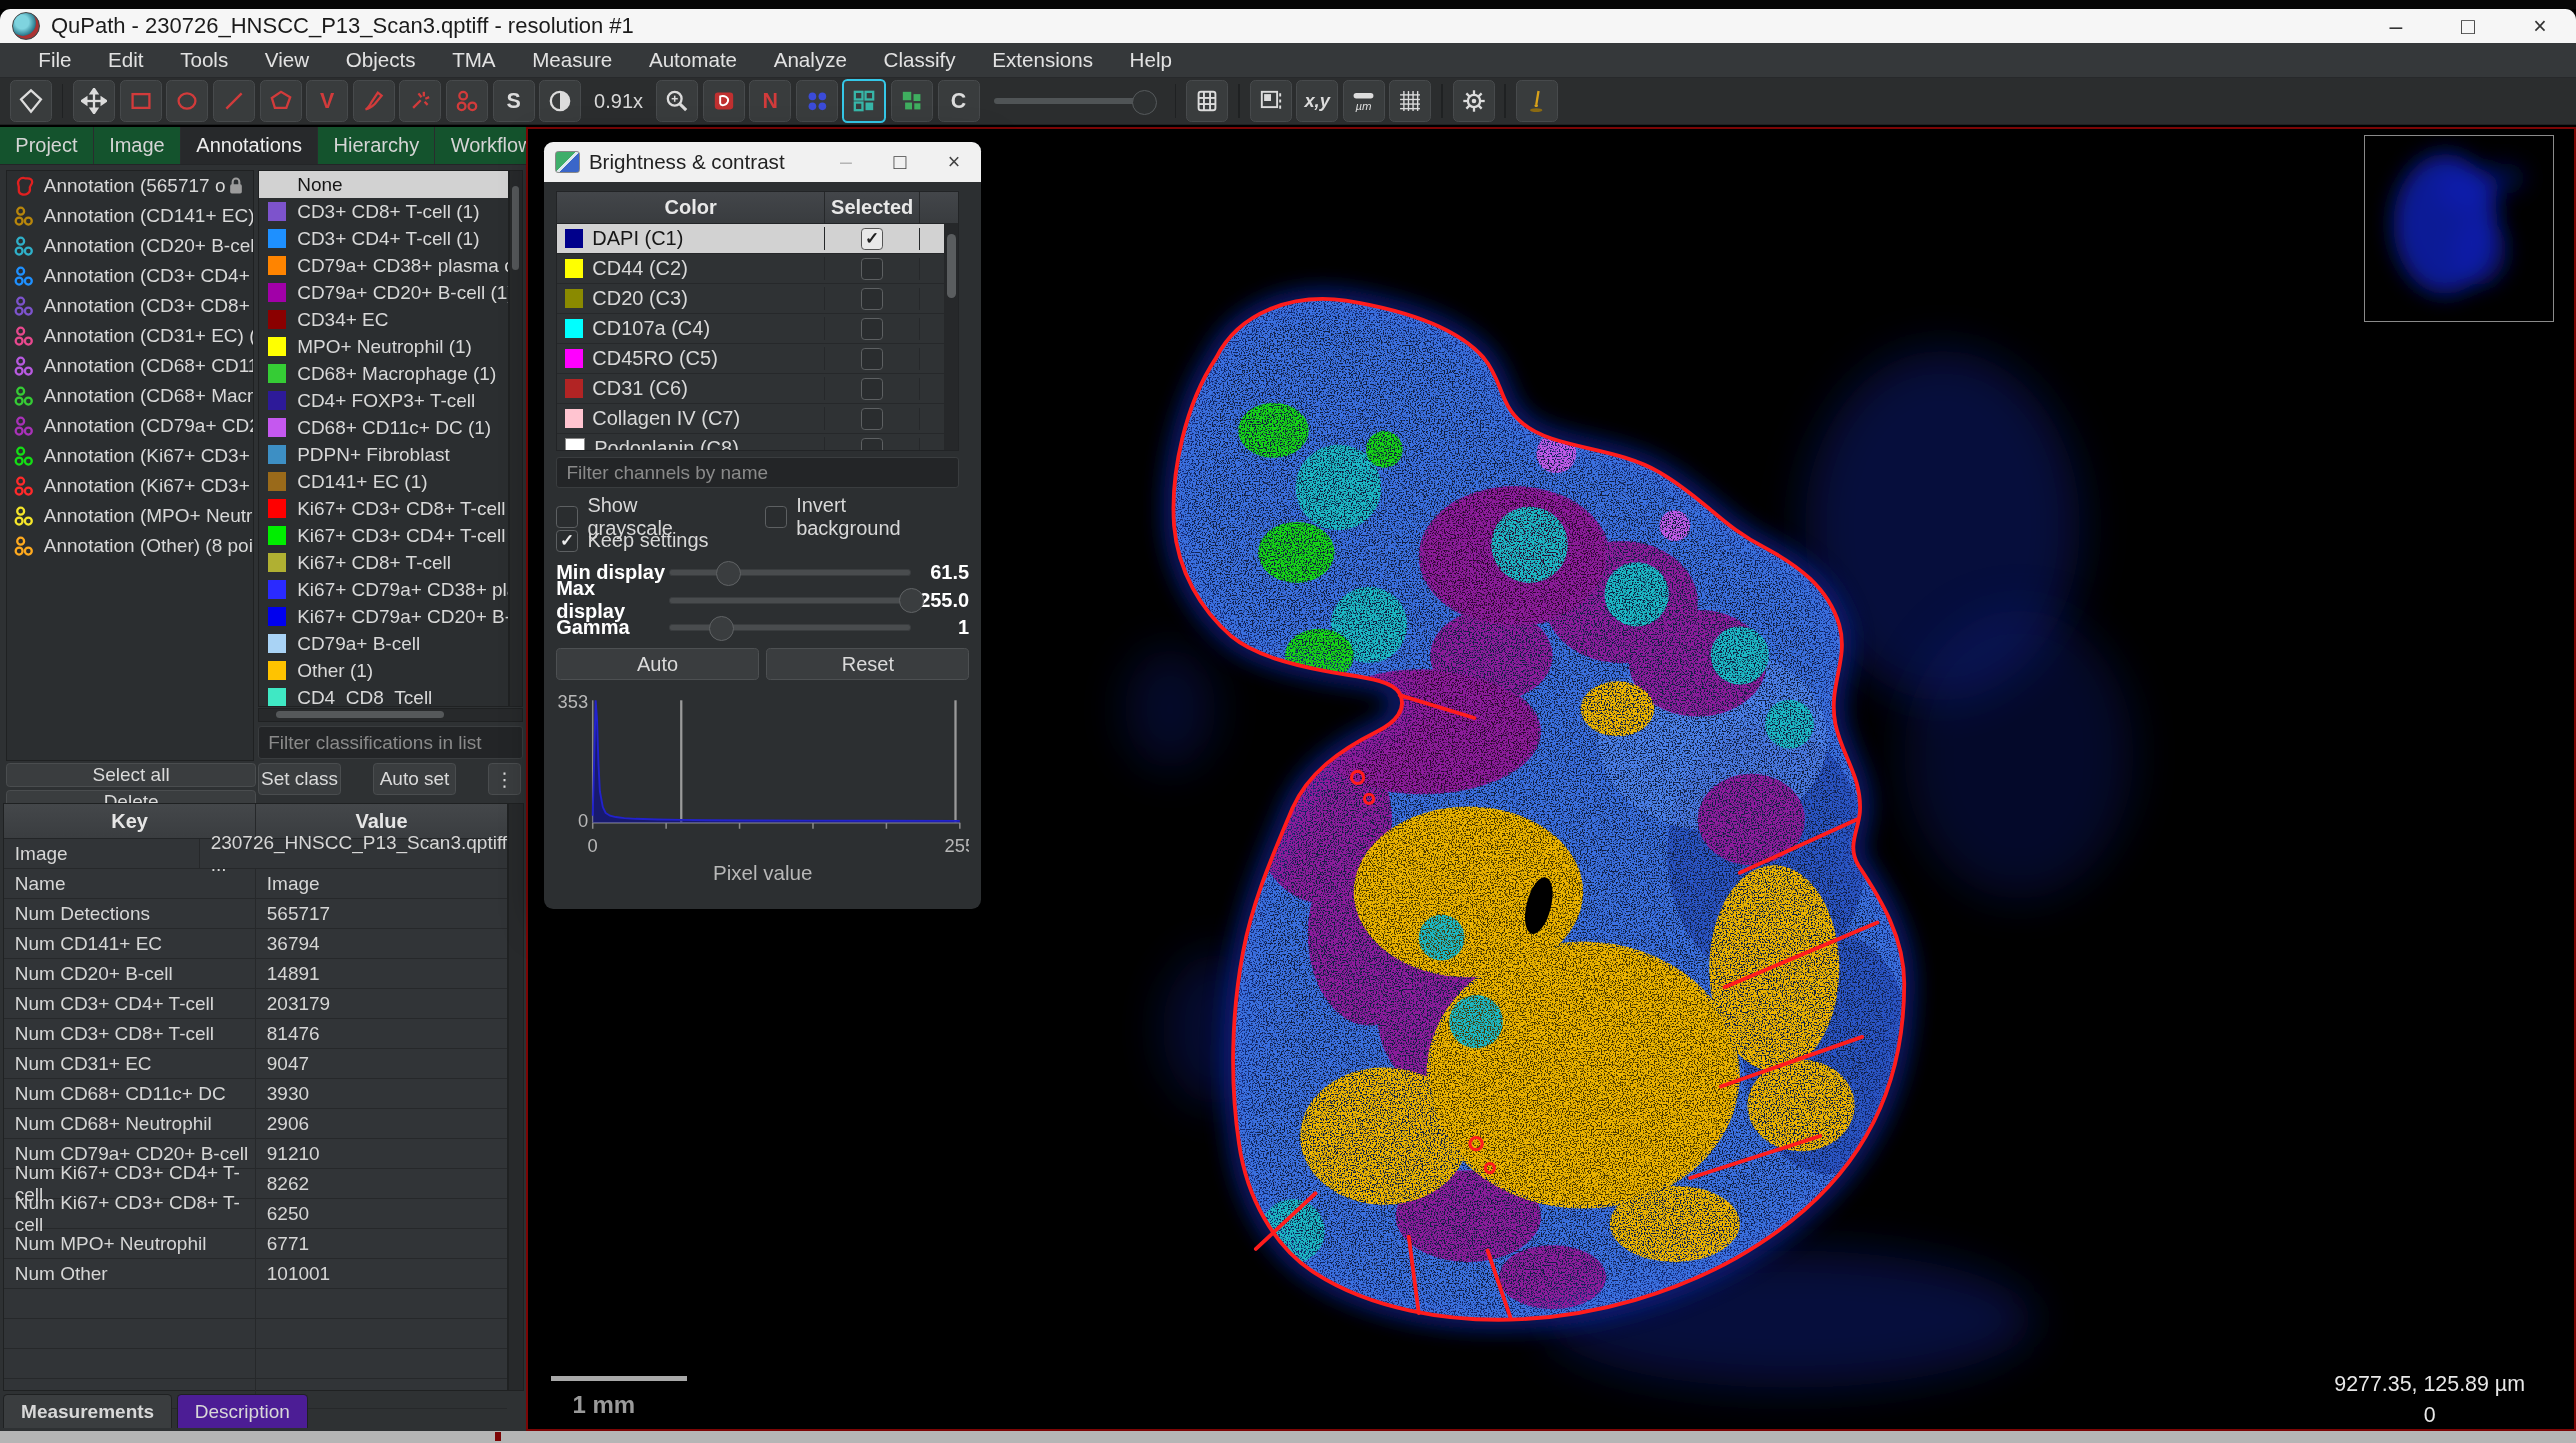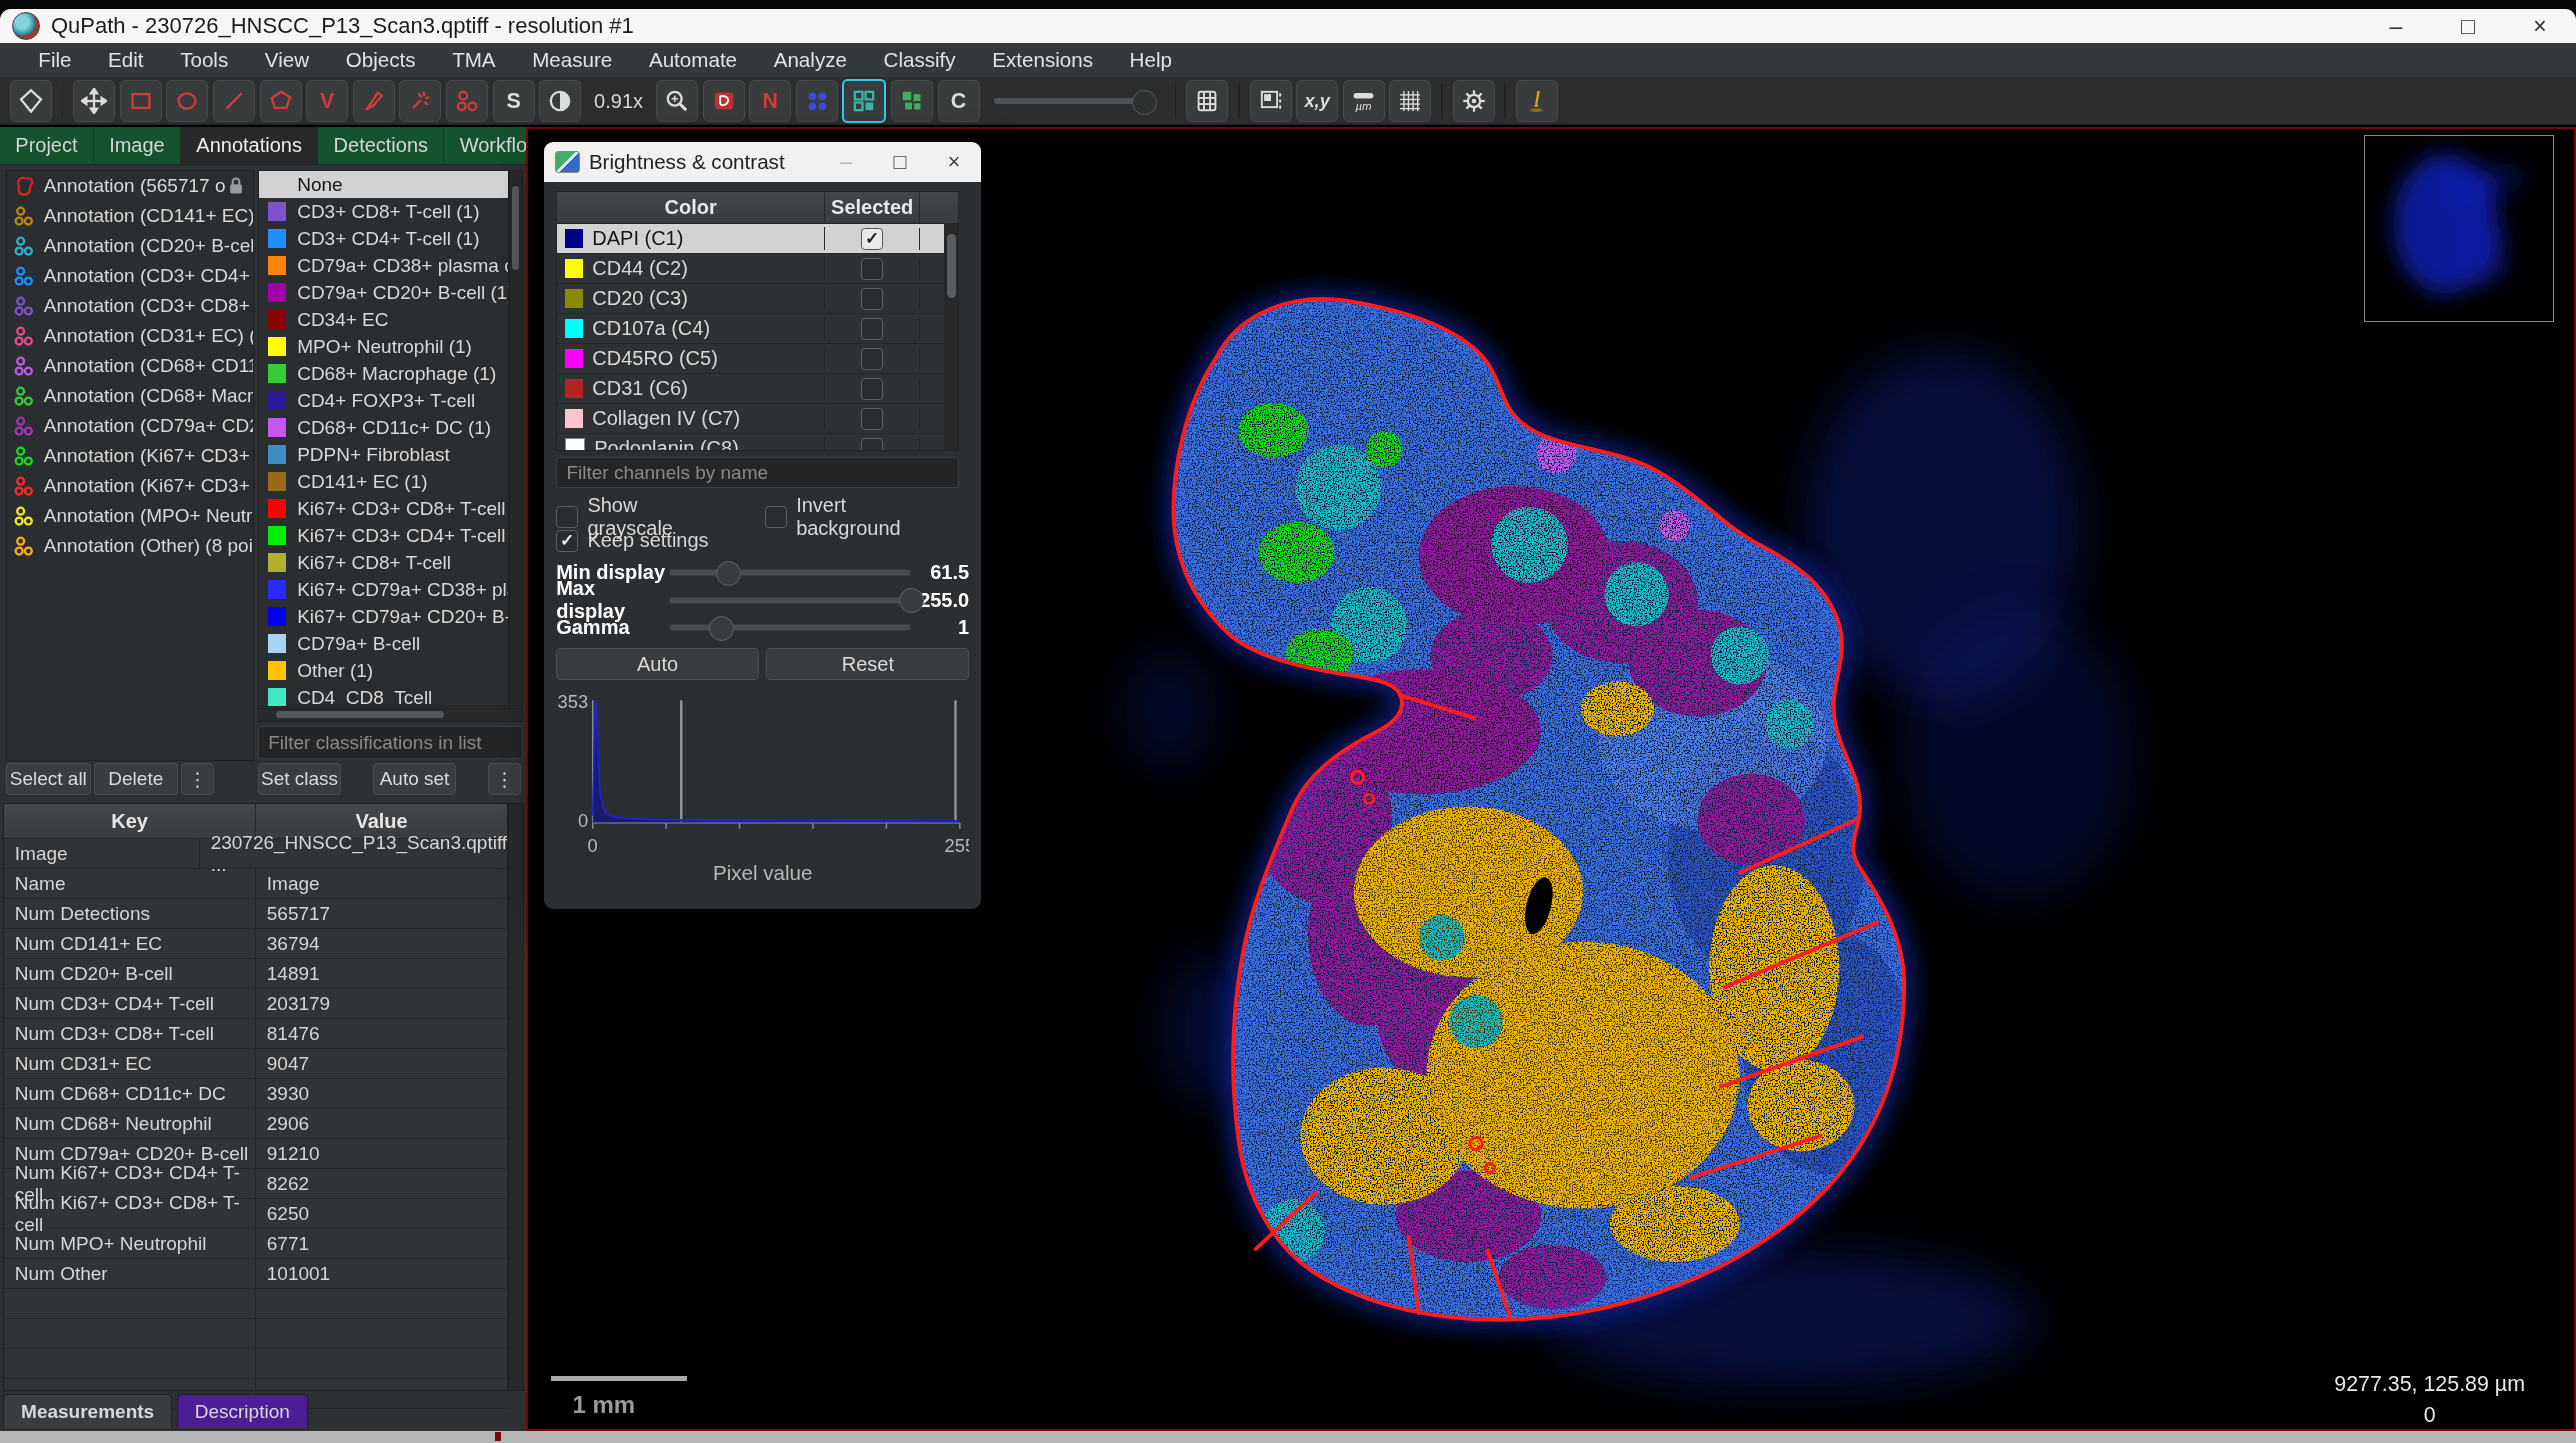--- a/index.html
+++ b/index.html
@@ -53,21 +53,21 @@
   .crow{height:27px;display:flex;align-items:center;padding-left:9.2px;color:#d8d8d8;font-size:19px;white-space:nowrap;overflow:hidden;}
   .crow.sel{background:#d2d2d2;color:#161616;}
   .cchip{width:18.3px;height:18.3px;flex:none;margin-right:10.7px;}
   .cchip.none{background:transparent;}
   .filterbox{position:absolute;background:#232527;border:0.8px solid #3a3d3f;border-radius:3.1px;}
   .filterbox input{width:100%;height:100%;background:transparent;border:none;outline:none;color:#cfcfcf;
     font-size:19px;padding:0 9.2px;box-sizing:border-box;font-family:"Liberation Sans",sans-serif;}
   .filterbox input::placeholder{color:#8a8a8a;}
   #classfilter{left:258px;top:599px;width:263px;height:31px;}
   .btnrow{position:absolute;display:flex;gap:3.1px;}
-  #annbtns{left:6.1px;top:636px;width:208px;height:32px;}
+  #annbtns{left:6.1px;top:636px;width:250px;height:32px;flex-direction:column;}
   #classbtns{left:258px;top:636px;width:263px;height:32px;gap:32px;}
   .pbtn{flex:1;background:#3a3d3f;border:0.8px solid #4a4d4f;border-radius:3.8px;color:#dadada;font-size:19px;
     display:flex;align-items:center;justify-content:center;}
   .pbtn.more{flex:0 0 31px;}
   
   #meastable{position:absolute;left:3.1px;top:676px;width:503px;height:586px;background:#313437;border:0.8px solid #1f2122;}
   #meashead{display:flex;height:34px;background:linear-gradient(#44474a,#3a3d40);border-bottom:0.8px solid #232527;}
   #meashead div{font-size:20px;font-weight:bold;color:#e6e6e6;display:flex;align-items:center;justify-content:center;}
   .mkey{width:252px;border-right:0.8px solid #26282a;box-sizing:border-box;}
   .mval{flex:1;}
@@ -357,21 +357,21 @@
         <ellipse cx="16" cy="29" rx="8" ry="2.5" fill="#8a6a12"></ellipse>
       </svg>
   </div>
 </div>
 
 <div class="abs" id="leftpanel">
   <div id="tabstrip">
       <div class="ptab">Project</div>
       <div class="ptab">Image</div>
       <div class="ptab sel">Annotations</div>
-      <div class="ptab">Detections</div>
+      <div class="ptab">Hierarchy</div>
       <div class="ptab">Workflow</div>
     </div>
   <div class="listbox" id="annlist">
       <div class="arow">
         <svg viewBox="0 0 30 30" width="23" height="23">
           <path d="M7,13 C5,7 10,3 15,4 C21,5 25,4 25,9 C25,13 21,14 22,18 C23,23 17,27 11,25 C5,23 9,19 7,13 Z" fill="none" stroke="#e02020" stroke-width="3"></path>
         </svg>
         <span class="alabel">Annotation (565717 objec...</span>
         <svg class="alock" viewBox="0 0 24 24" width="20" height="20">
           <path d="M8,11 V7 a4,4 0 0 1 8,0 V11" fill="none" stroke="#9c9c9c" stroke-width="2.5"></path>

